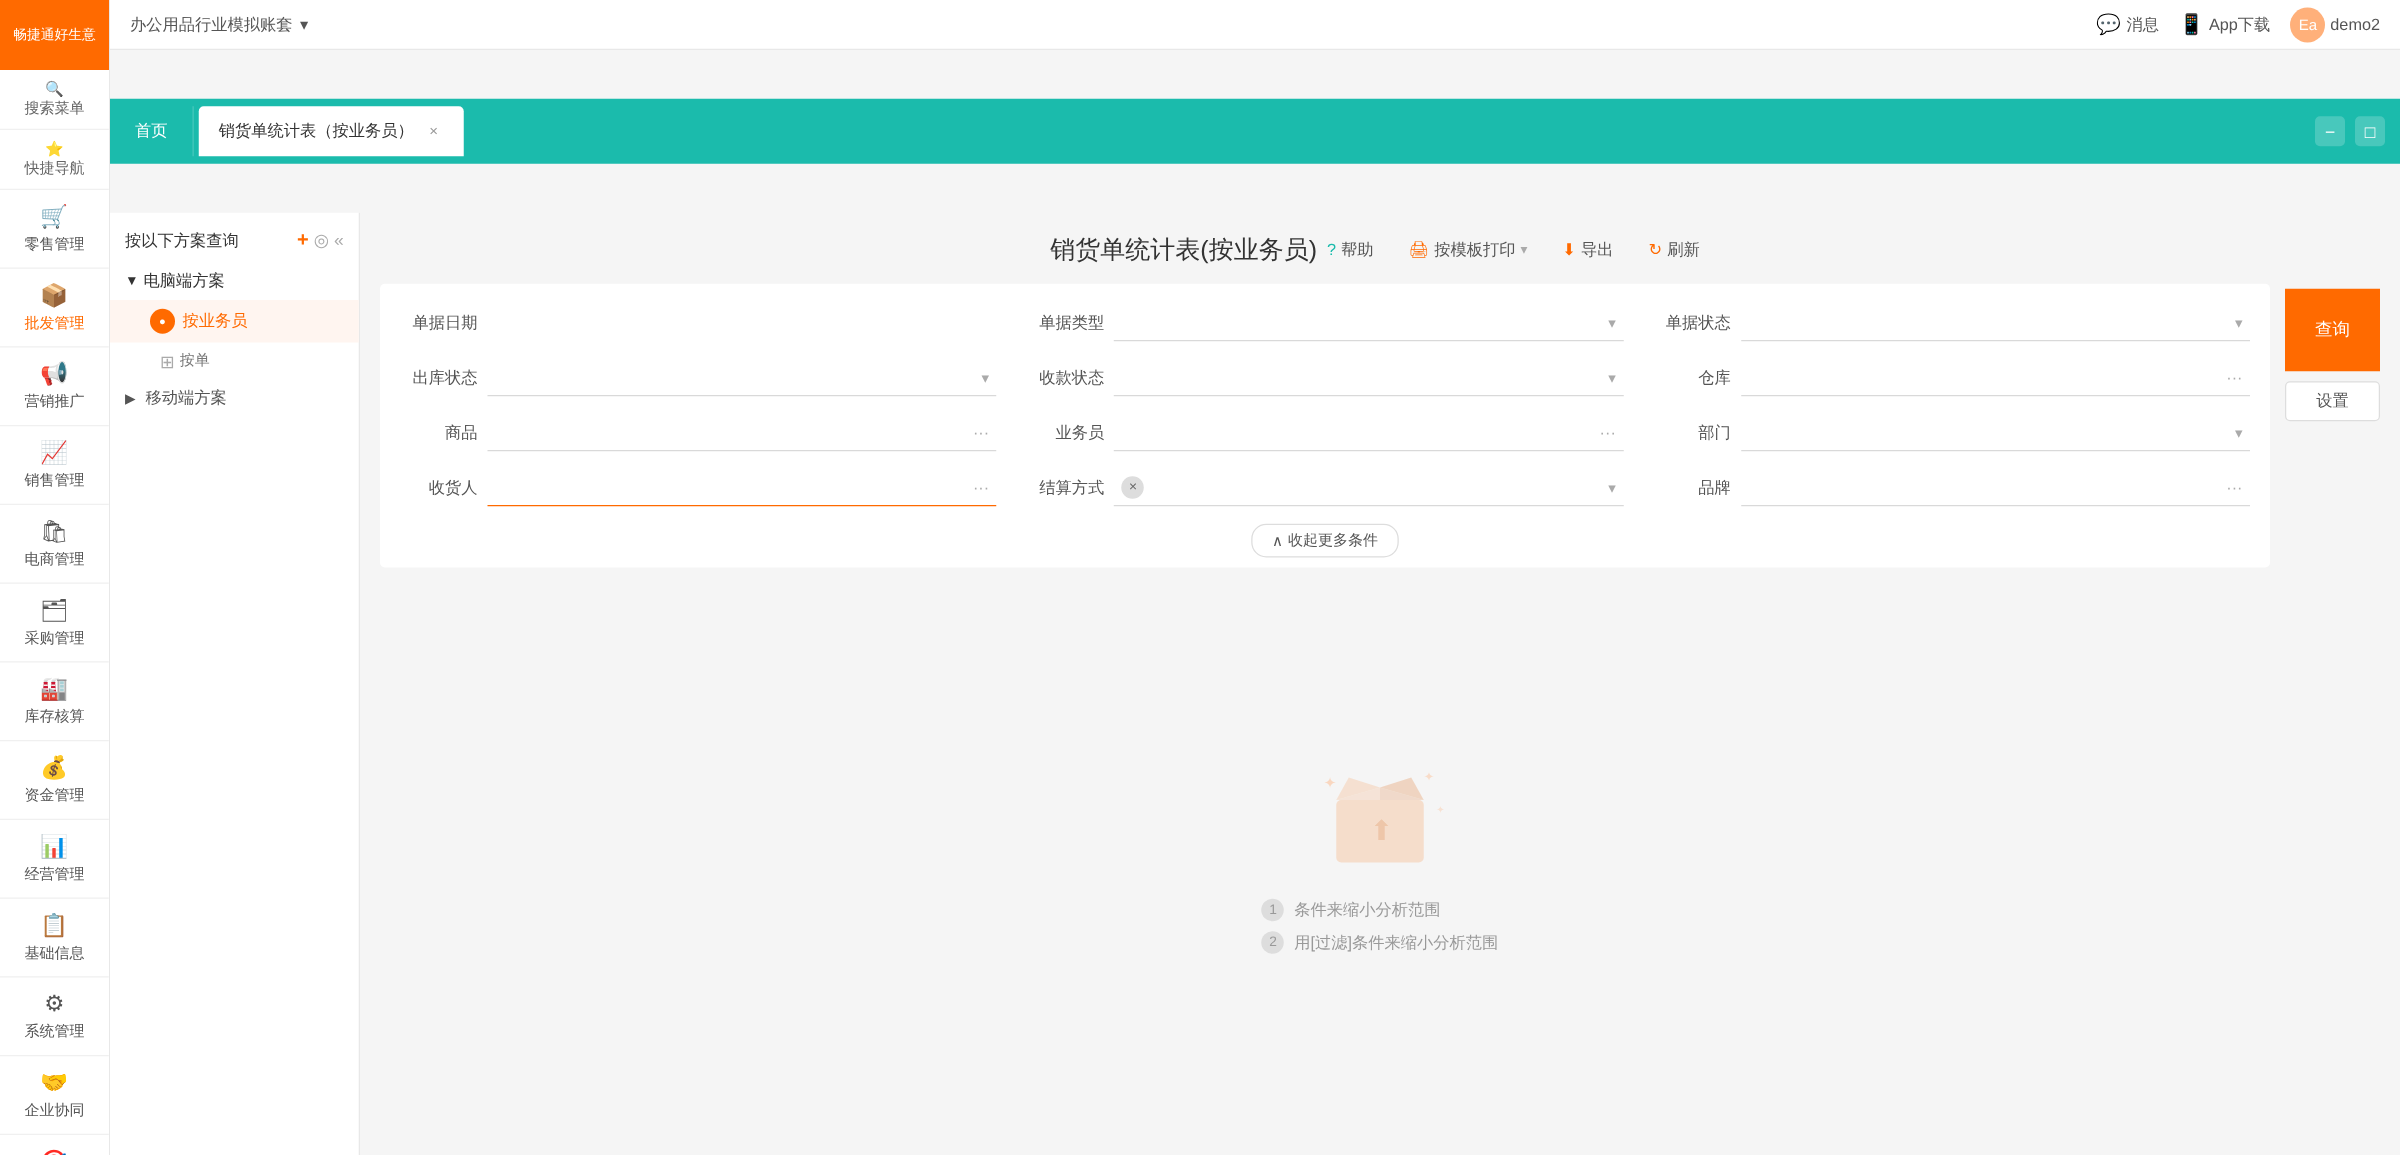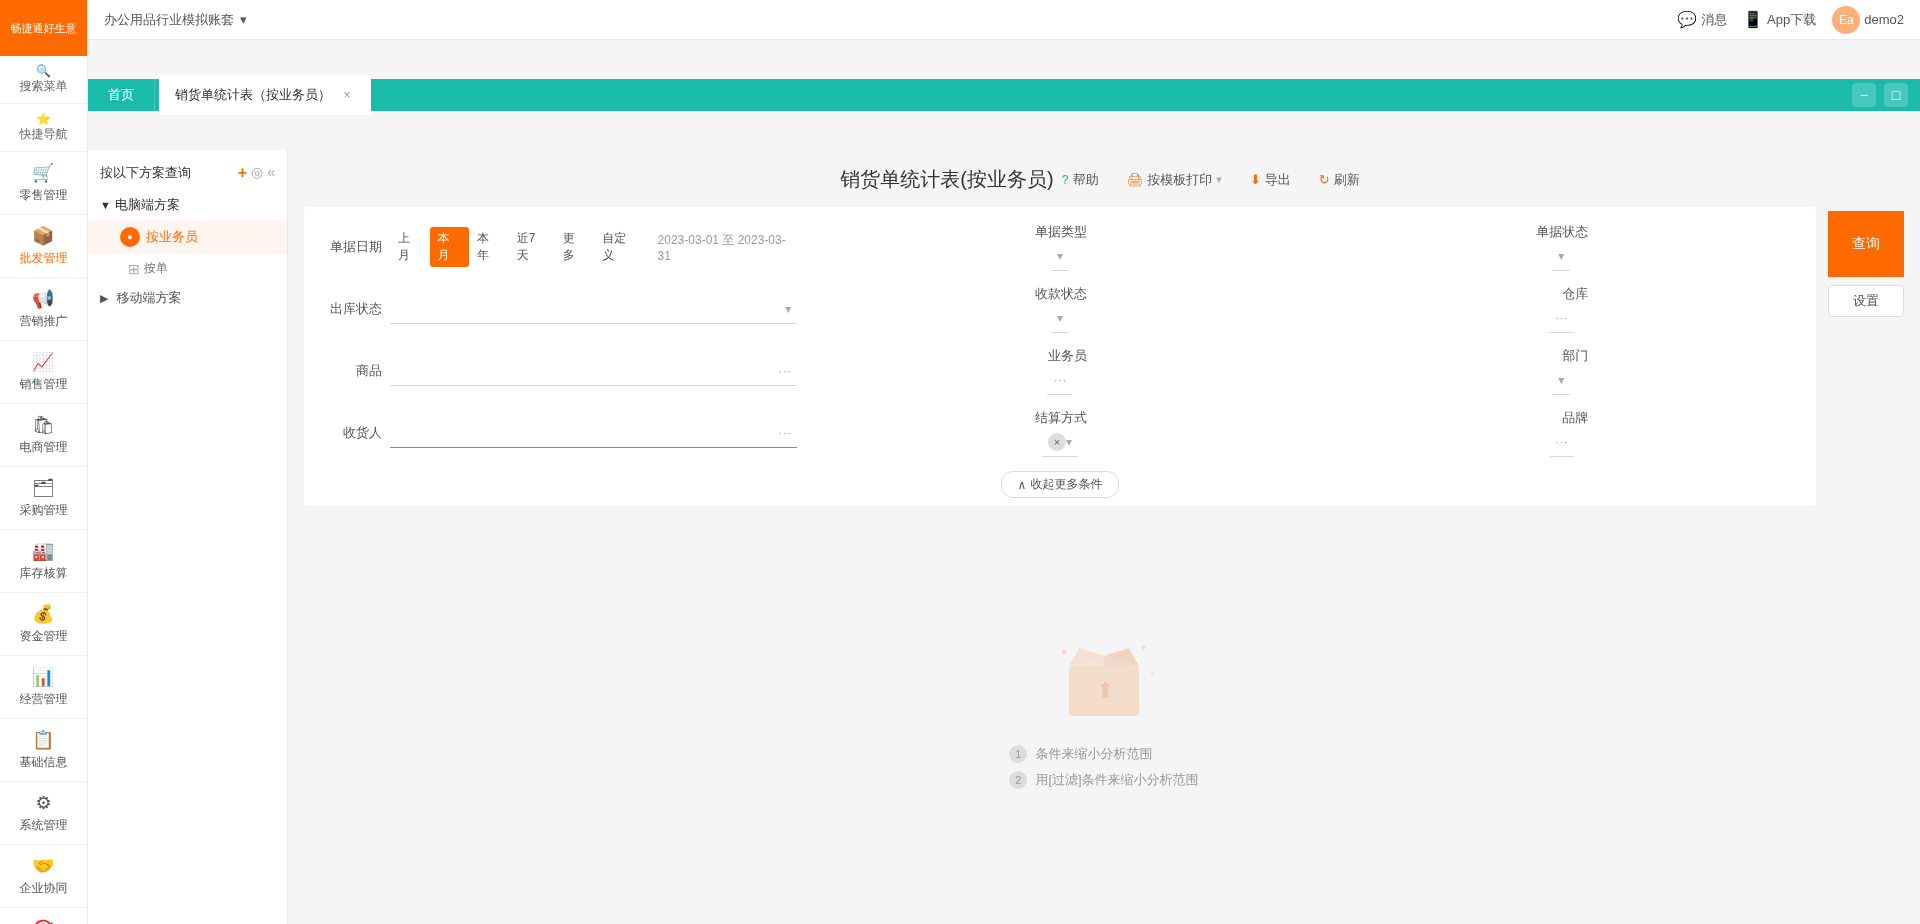--- a/index.html
+++ b/index.html
@@ -117,21 +117,21 @@
       display: flex;
       align-items: center;
       justify-content: center;
       font-size: 12px;
       color: #fff;
       overflow: hidden;
     }
 
     
     .tab-bar {
-      height: 32px;
+      height: 52px;
       background: #1bbbac;
       display: flex;
       align-items: center;
       padding: 0 0;
       gap: 0;
     }
     .tab-home {
       height: 40px;
       padding: 0 20px;
       color: #fff;
@@ -371,21 +371,20 @@
       margin-left: 8px;
     }
     .filter-col {
       display: flex;
       align-items: center;
       flex: 1;
       min-width: 0;
     }
     .filter-col + .filter-col {
       margin-left: 24px;
-      flex-direction: column;
     }
     .tag-x {
       width: 18px;
       height: 18px;
       border-radius: 50%;
       background: #ddd;
       display: flex;
       align-items: center;
       justify-content: center;
       font-size: 11px;
@@ -648,31 +647,20 @@
         </div>
       </div>
 
       <div style="display:flex; gap:12px; align-items:flex-start;">
         <div style="flex:1;">
           <div class="filter-section-inner">
 
             <div class="filter-row">
               <div class="filter-col">
                 <span class="filter-label">单据日期</span>
-                <div style="display:flex; align-items:center; flex:1; gap:4px;">
-                  <div class="date-tabs">
-                    <div class="date-tab">上月</div>
-                    <div class="date-tab active">本月</div>
-                    <div class="date-tab">本年</div>
-                    <div class="date-tab">近7天</div>
-                    <div class="date-tab">更多</div>
-                    <div class="date-tab">自定义</div>
-                  </div>
-                  <span class="date-range-text">2023-03-01 至 2023-03-31</span>
-                </div>
               </div>
               <div class="filter-col">
                 <span class="filter-label">单据类型</span>
                 <div class="filter-select-wrap" style="flex:1;">
                   <span style="color:#ccc; font-size:13px;"></span>
                   <span class="select-arrow">▾</span>
                 </div>
               </div>
               <div class="filter-col">
                 <span class="filter-label">单据状态</span>

